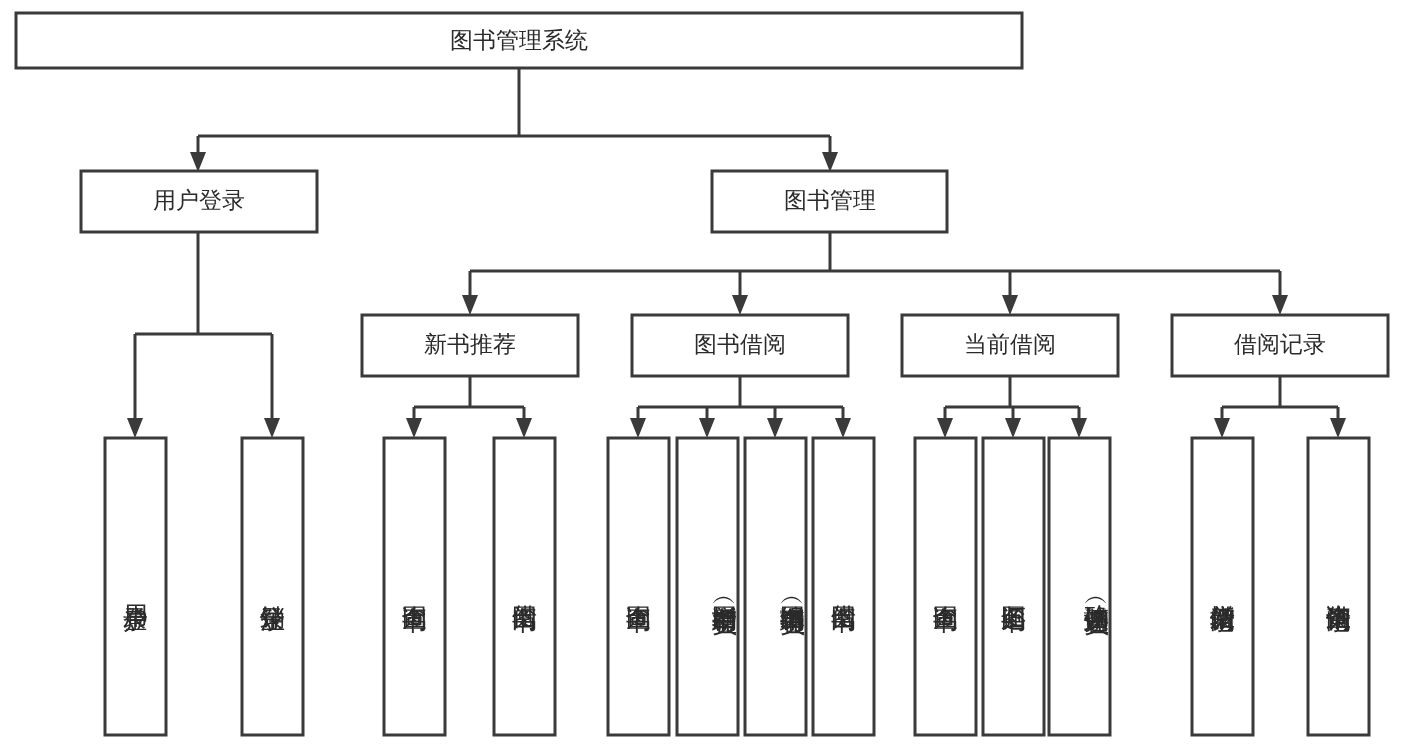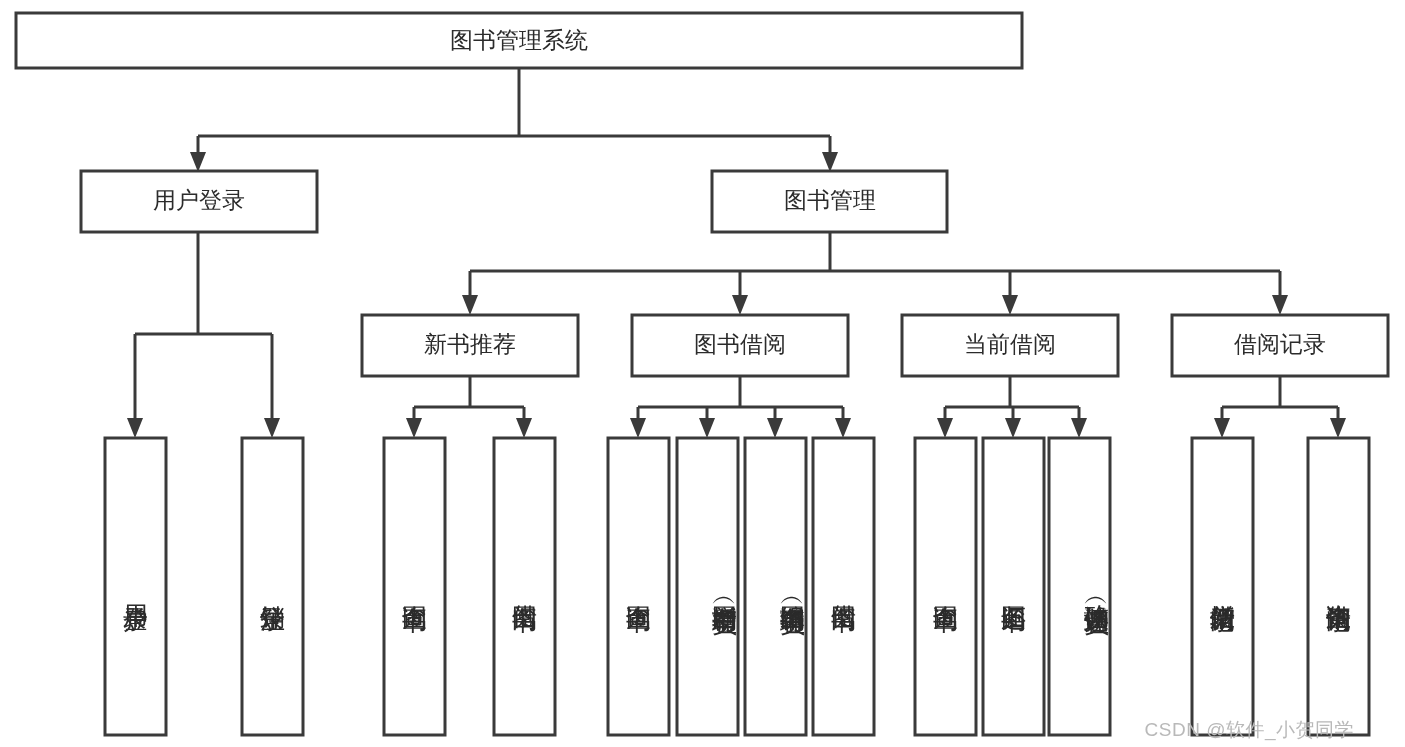--- a/index.html
+++ b/index.html
@@ -229,15 +229,14 @@
   <div class="node-label-v" style="left:745px; top:438px; width:61px; height:297px; display:flex; align-items:flex-start; justify-content:center; padding-top:6px; box-sizing:border-box;">编辑图书（管理员）</div>
   <div class="node-label-v" style="left:813px; top:438px; width:61px; height:297px; display:flex; align-items:center; justify-content:center;">借阅图书</div>
 
   <div class="node-label-v" style="left:915px; top:438px; width:61px; height:297px; display:flex; align-items:center; justify-content:center;">查询图书</div>
   <div class="node-label-v" style="left:983px; top:438px; width:61px; height:297px; display:flex; align-items:center; justify-content:center;">归还图书</div>
   <div class="node-label-v" style="left:1049px; top:438px; width:61px; height:297px; display:flex; align-items:flex-start; justify-content:center; padding-top:6px; box-sizing:border-box;">确认归还（管理员）</div>
 
   <div class="node-label-v" style="left:1192px; top:438px; width:61px; height:297px; display:flex; align-items:center; justify-content:center;">新增借阅记录</div>
   <div class="node-label-v" style="left:1308px; top:438px; width:61px; height:297px; display:flex; align-items:center; justify-content:center;">查询借阅记录</div>
 
-  <div class="watermark">CSDN @软件_小贺同学</div>
 
 </div>
 
 </body></html>

